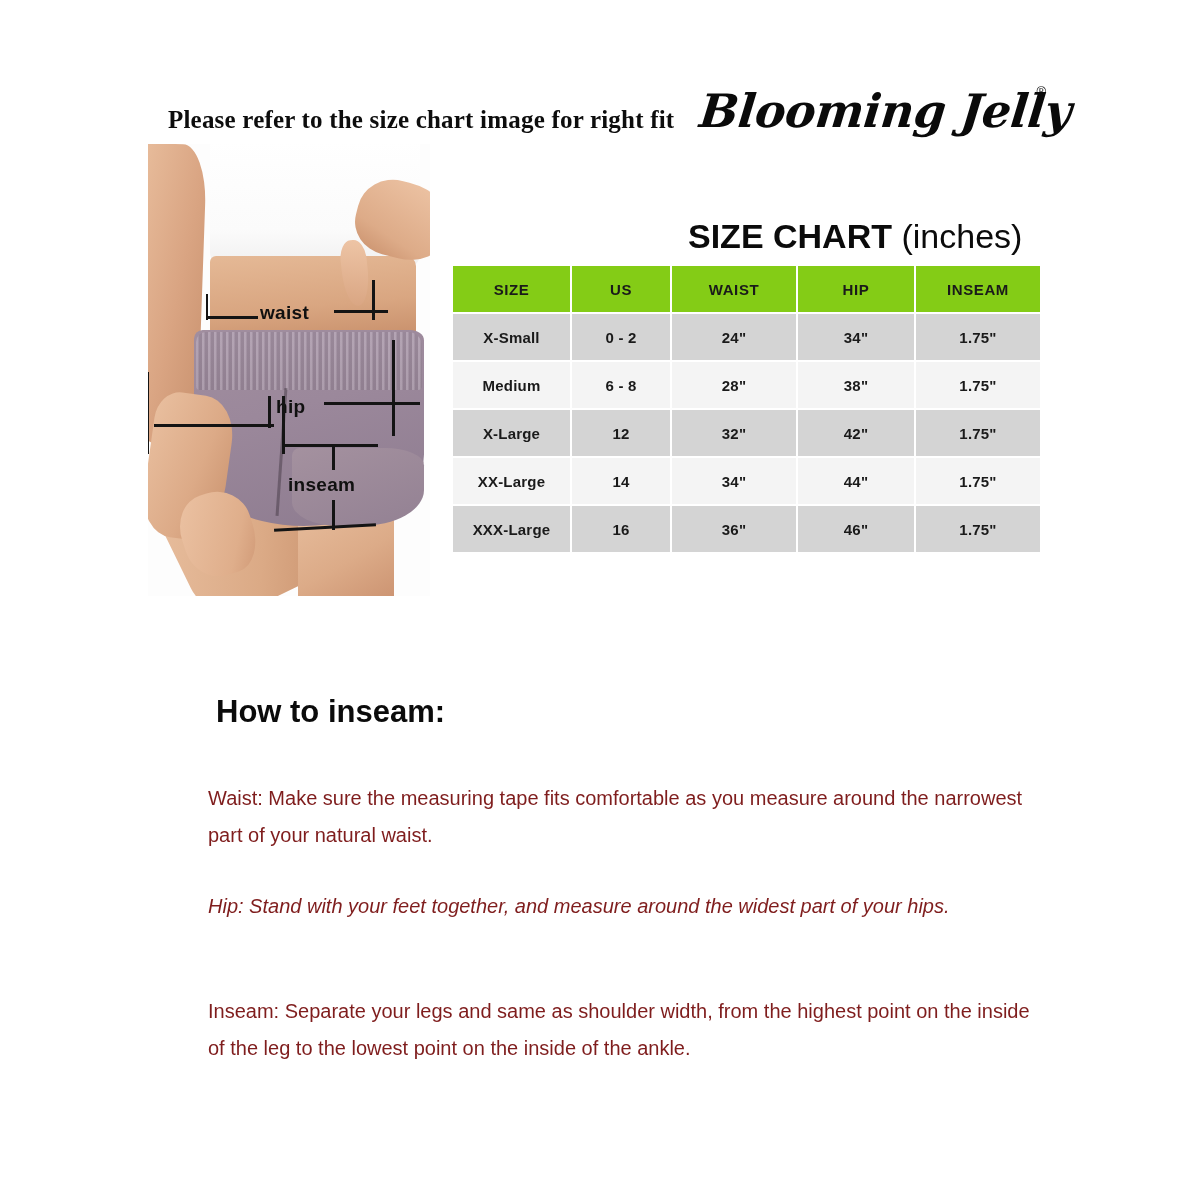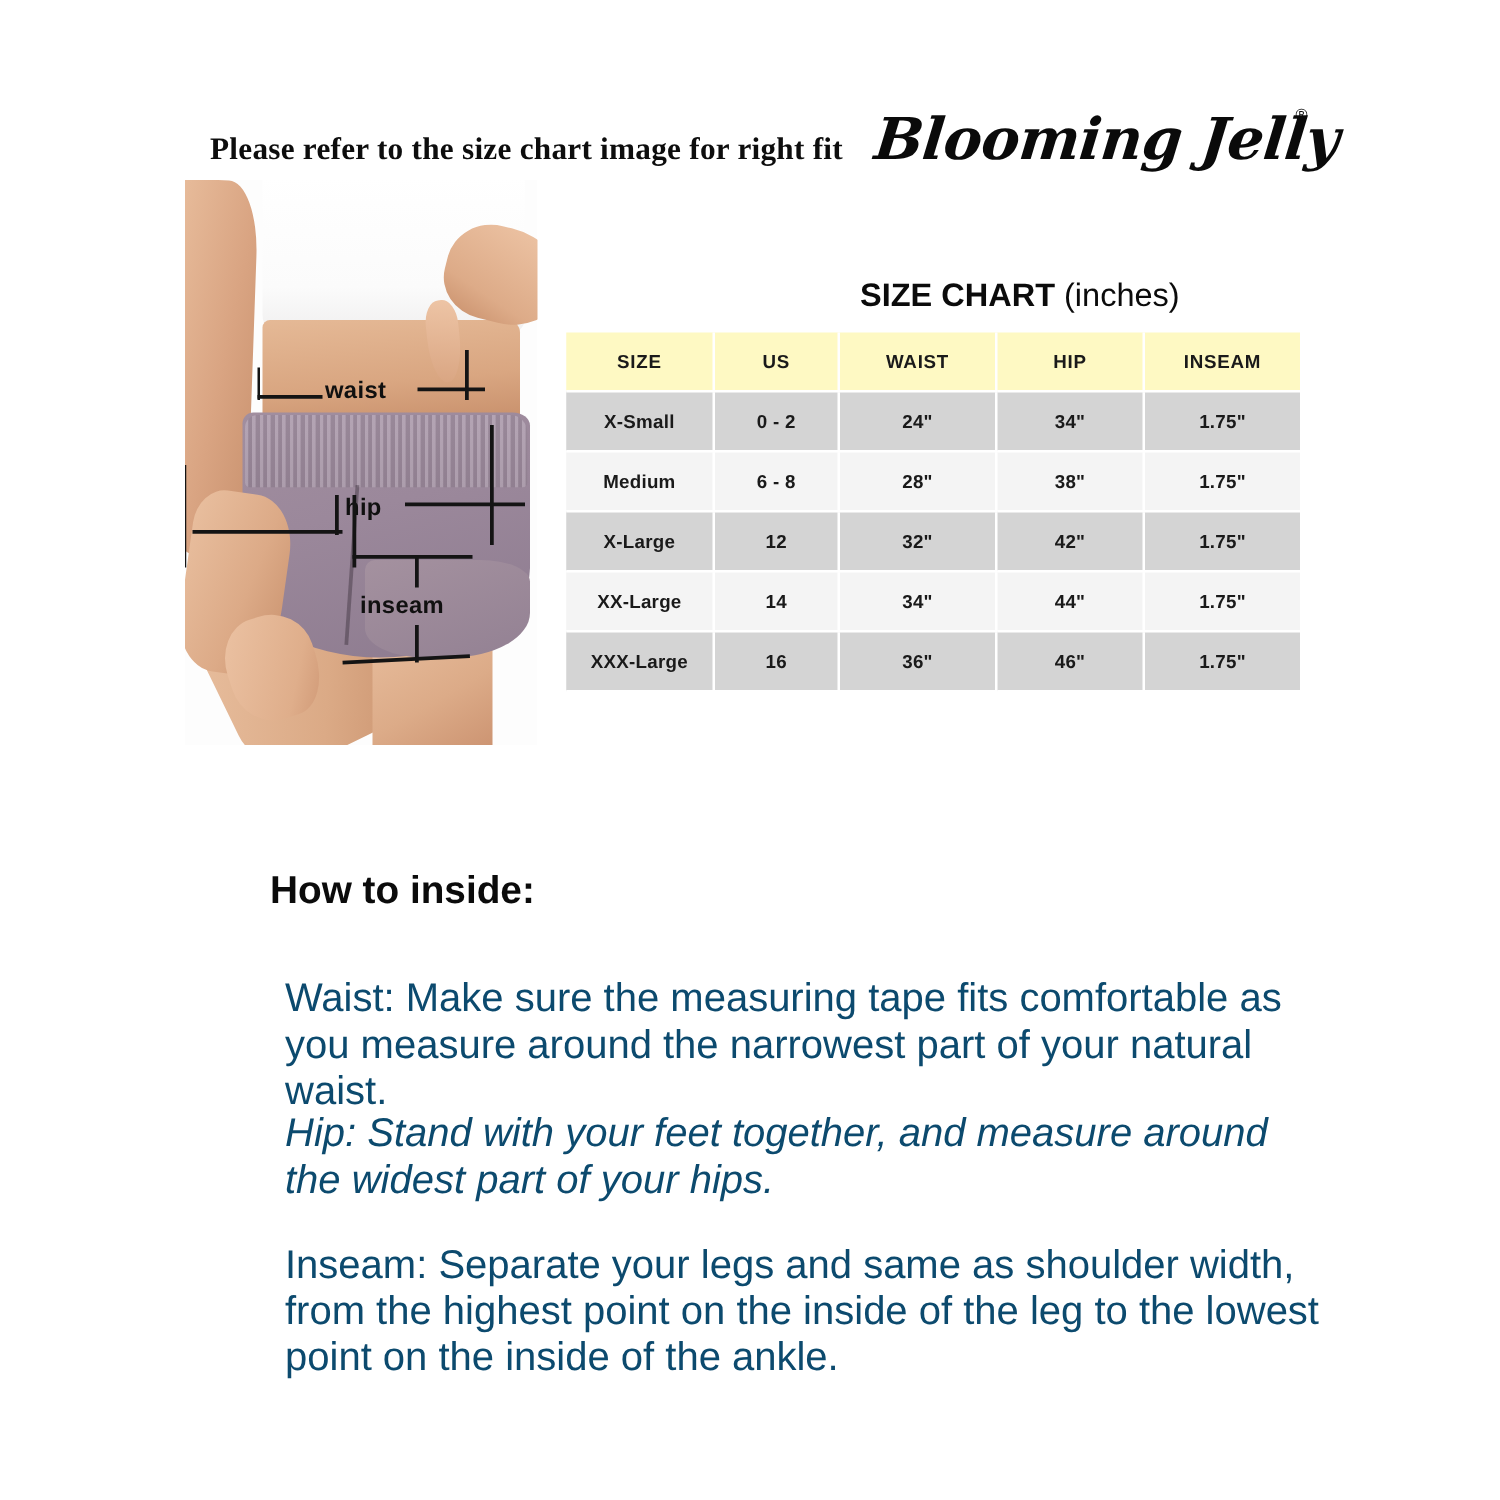--- a/index.html
+++ b/index.html
@@ -217,21 +217,21 @@
     color: #101010;
     letter-spacing: 0.3px;
     white-space: nowrap;
   }
 
   
   .chart-title {
     position: absolute;
     left: 688px;
     top: 218px;
-    font-size: 26px;
+    font-size: 34px;
     color: #0b0b0b;
     white-space: nowrap;
     line-height: 36px;
   }
   .chart-title b { font-weight: bold; }
   .chart-title span.light { font-weight: normal; }
 
   .size-table {
     position: absolute;
     left: 453px;
@@ -246,21 +246,21 @@
     vertical-align: middle;
     height: 44px;
     border-right: 2px solid #ffffff;
     border-bottom: 2px solid #ffffff;
     color: #1a1a1a;
     font-weight: bold;
     letter-spacing: 0.2px;
   }
   .size-table th:last-child, .size-table td:last-child { border-right: none; }
   .size-table thead th {
-    background: #fef9c3;
+    background: #84cc16;
     font-size: 15px;
     letter-spacing: 0.6px;
   }
   .size-table tbody tr:nth-child(odd) td { background: #d4d4d4; }
   .size-table tbody tr:nth-child(even) td { background: #f4f4f4; }
   .col-size { width: 118px; }
   .col-us { width: 100px; }
   .col-waist { width: 126px; }
   .col-hip { width: 118px; }
   .col-inseam { width: 125px; }
@@ -270,25 +270,25 @@
     position: absolute;
     left: 216px;
     top: 694px;
     font-size: 31px;
     font-weight: bold;
     color: #0b0b0b;
     white-space: nowrap;
   }
   .measure-block {
     position: absolute;
-    left: 228px;
+    left: 208px;
     width: 832px;
-    font-size: 32px;
+    font-size: 20px;
     line-height: 37px;
-    color: #0c4a6e;
+    color: #7f1d1d;
   }
   .measure-waist { top: 780px; }
   .measure-hip   { top: 888px; font-style: italic; }
   .measure-inseam{ top: 993px; }
 </style>
 </head>
 <body>
 
 <div class="tagline">Please refer to the size chart image for right fit</div>
 
@@ -388,16 +388,16 @@
     <tr>
       <td>XXX-Large</td>
       <td>16</td>
       <td>36"</td>
       <td>46"</td>
       <td>1.75"</td>
     </tr>
   </tbody>
 </table>
 
-<div class="howto-heading">How to inside:</div>
+<div class="howto-heading">How to inseam:</div>
 <div class="measure-block measure-waist">Waist: Make sure the measuring tape fits comfortable as you measure around the narrowest part of your natural waist.</div>
 <div class="measure-block measure-hip">Hip: Stand with your feet together, and measure around the widest part of your hips.</div>
 <div class="measure-block measure-inseam">Inseam: Separate your legs and same as shoulder width, from the highest point on the inside of the leg to the lowest point on the inside of the ankle.</div>
 
 </body></html>

